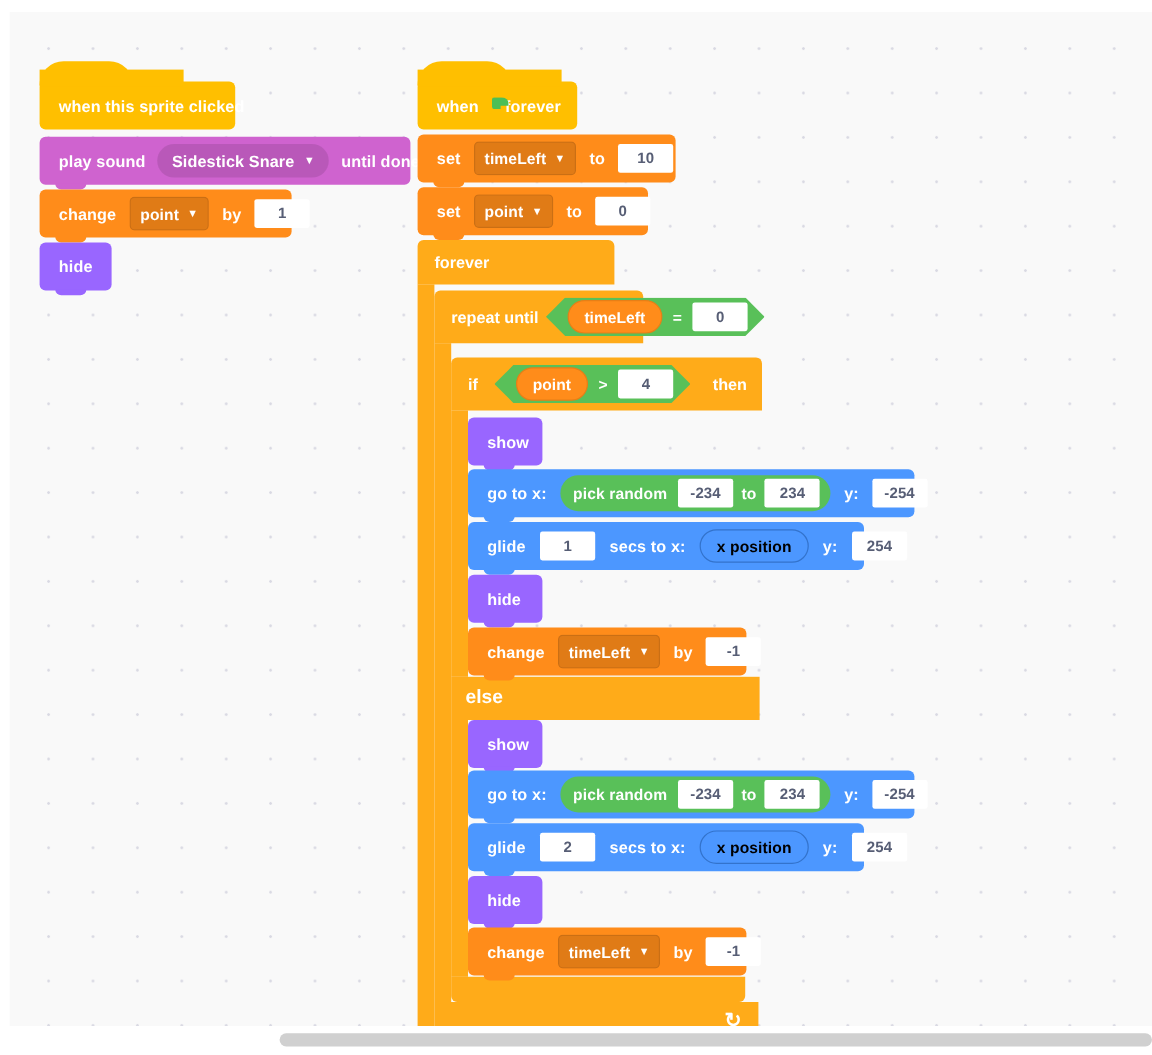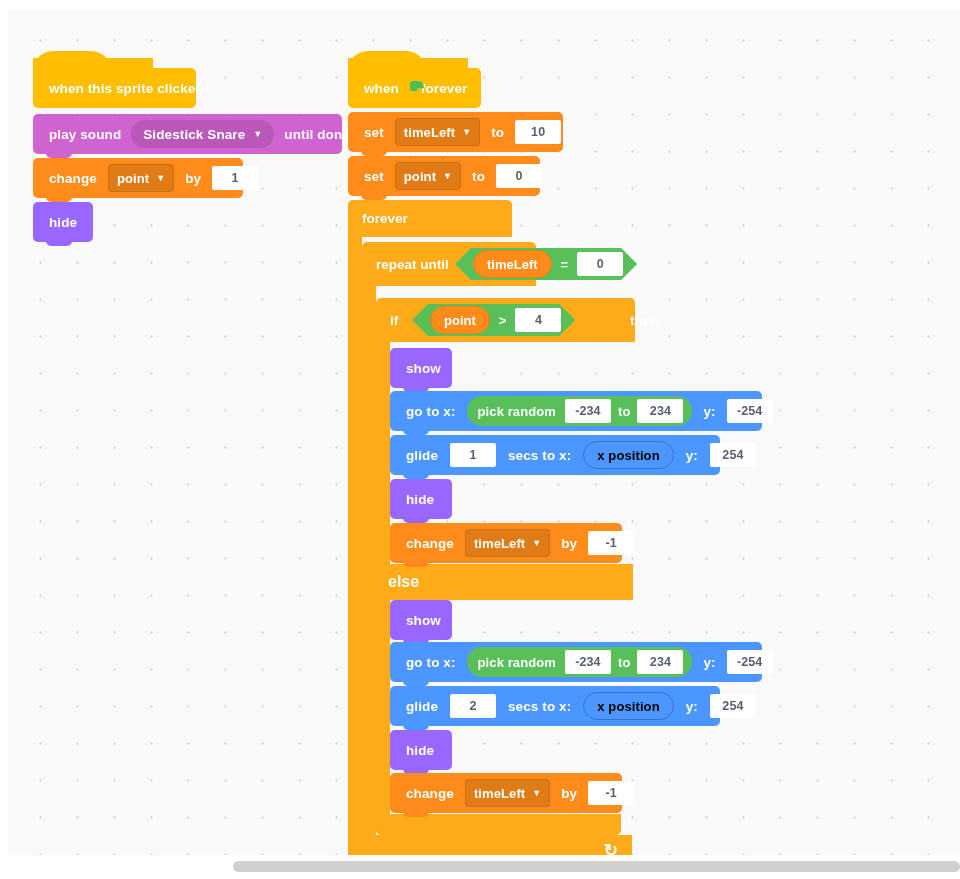--- a/index.html
+++ b/index.html
@@ -180,21 +180,21 @@
       <span>=</span>
       <span class="num">0</span>
     </div>
     <div class="c-arm c-control" style="left:354px;top:276px;height:549px;"></div>
     <div class="c-bot c-control" style="left:354px;top:825px;width:270px;height:32px;">
       <span class="loop-arrow" style="right:14px;top:5px;">↻</span>
     </div>
 
     <div class="c-top c-control" style="left:368px;top:288px;width:245px;height:44px;">
       <span>if</span>
-      <span style="position:absolute;left:218px;margin-left:36px;">then</span>
+      <span style="position:absolute;left:218px;">then</span>
     </div>
     <div class="hexo r" style="left:404px;top:294px;">
       <span class="rep vars">point</span>
       <span>&gt;</span>
       <span class="num">4</span>
     </div>
     <div class="c-arm c-control" style="left:368px;top:332px;height:222px;"></div>
     <div class="c-else c-control" style="left:368px;top:554px;width:245px;height:36px;">
       <span>else</span>
     </div>

